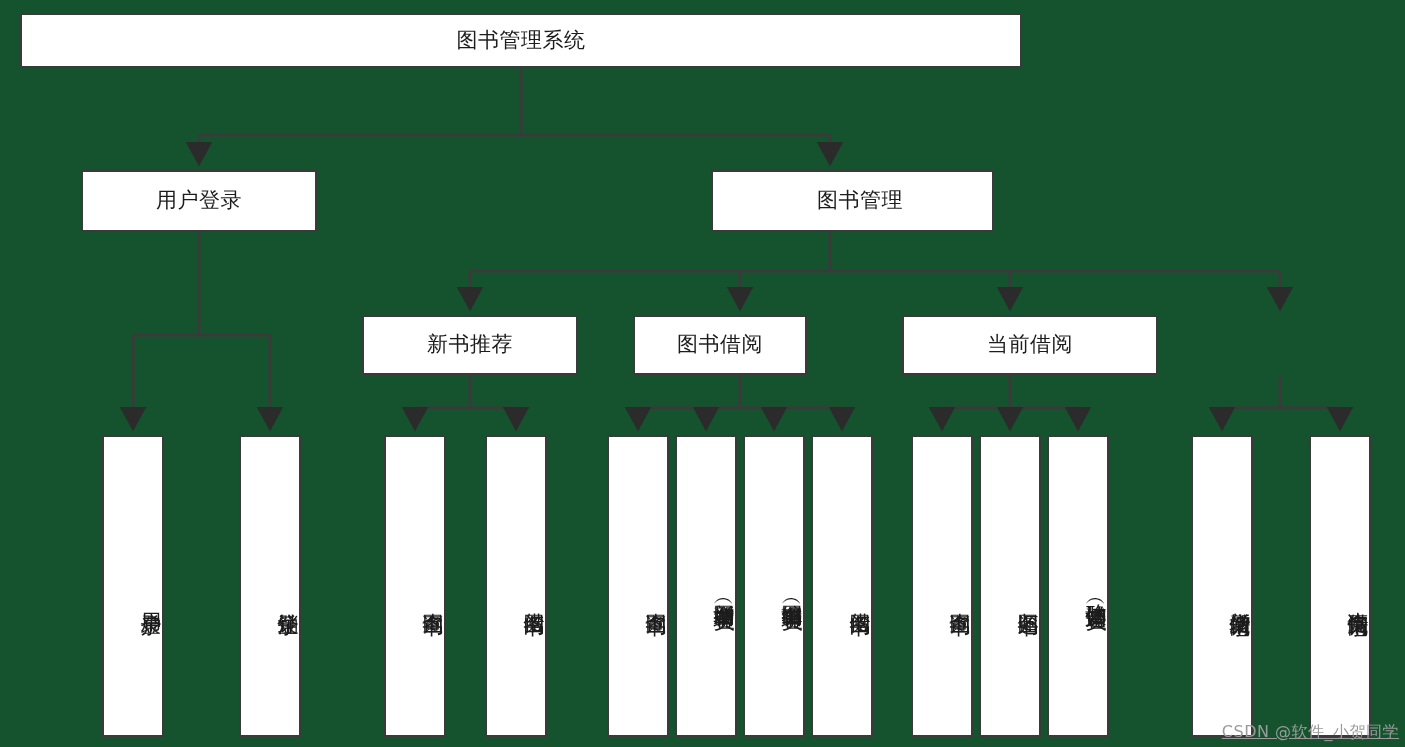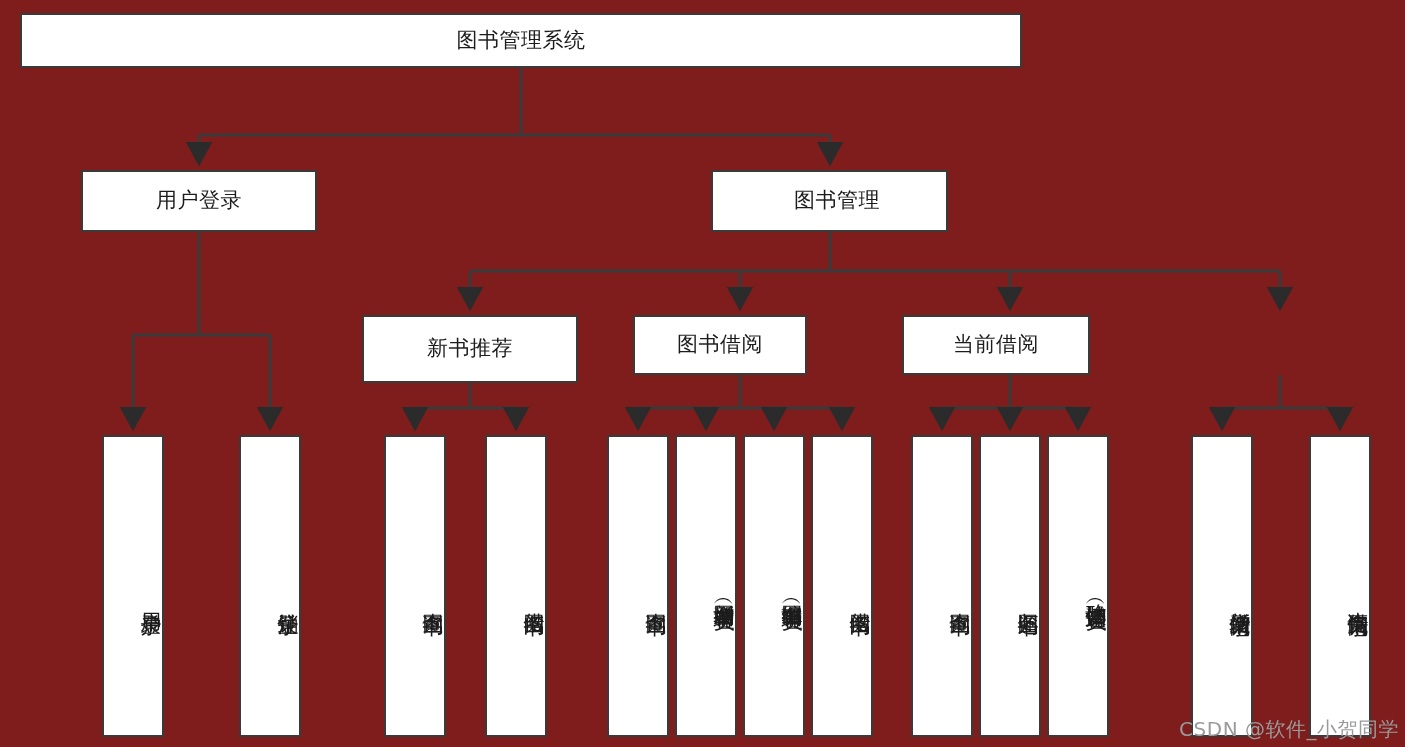--- a/index.html
+++ b/index.html
@@ -7,21 +7,21 @@
     padding: 0;
     background: #ffffff;
   }
   body {
     font-family: "DejaVu Sans", "Liberation Sans", sans-serif;
   }
   #diagram-root {
     position: relative;
     width: 1405px;
     height: 747px;
-    background: #7f1d1d;
+    background: #14532d;
     overflow: hidden;
   }
   #edge-layer {
     position: absolute;
     left: 0;
     top: 0;
     width: 1405px;
     height: 747px;
     pointer-events: none;
   }
@@ -55,25 +55,26 @@
   .node-v.tall-text {
     padding-top: 10px;
   }
   .node-v .vtext {
     display: block;
   }
   #watermark {
     position: absolute;
     right: 6px;
     bottom: 4px;
-    font-size: 20px;
+    font-size: 16px;
     color: #9a9a9a;
     letter-spacing: 0.5px;
     z-index: 5;
     white-space: nowrap;
+    text-decoration: underline;
   }
 </style>
 </head>
 <body>
 
 <div id="diagram-root">
 
   <svg id="edge-layer" viewBox="0 0 1405 747" width="1405" height="747" xmlns="http://www.w3.org/2000/svg">
     <defs>
       <marker id="arrow" viewBox="0 0 12 12" refX="10" refY="6" markerWidth="9" markerHeight="9" orient="auto-start-reverse">
@@ -124,31 +125,31 @@
     </g>
   </svg>
 
   <div class="node node-h" style="left:20px; top:13px; width:1002px; height:55px;">
     <span>图书管理系统</span>
   </div>
 
   <div class="node node-h" style="left:81px; top:170px; width:236px; height:62px;">
     <span>用户登录</span>
   </div>
-  <div class="node node-h" style="left:711px; top:170px; width:237px; height:62px;padding-left:15px;">
+  <div class="node node-h" style="left:711px; top:170px; width:283px; height:62px;padding-left:15px;">
     <span>图书管理</span>
   </div>
 
-  <div class="node node-h" style="left:362px; top:315px; width:216px; height:68px;">
+  <div class="node node-h" style="left:362px; top:315px; width:216px; height:60px;">
     <span>新书推荐</span>
   </div>
   <div class="node node-h" style="left:633px; top:315px; width:174px; height:60px;">
     <span>图书借阅</span>
   </div>
-  <div class="node node-h" style="left:902px; top:315px; width:188px; height:60px;">
+  <div class="node node-h" style="left:902px; top:315px; width:256px; height:60px;">
     <span>当前借阅</span>
   </div>
 
   <div class="node node-v" style="left:102px; top:435px; width:62px; height:302px;">
     <span class="vtext">用户登录</span>
   </div>
   <div class="node node-v" style="left:239px; top:435px; width:62px; height:302px;">
     <span class="vtext">注销登录</span>
   </div>
 

